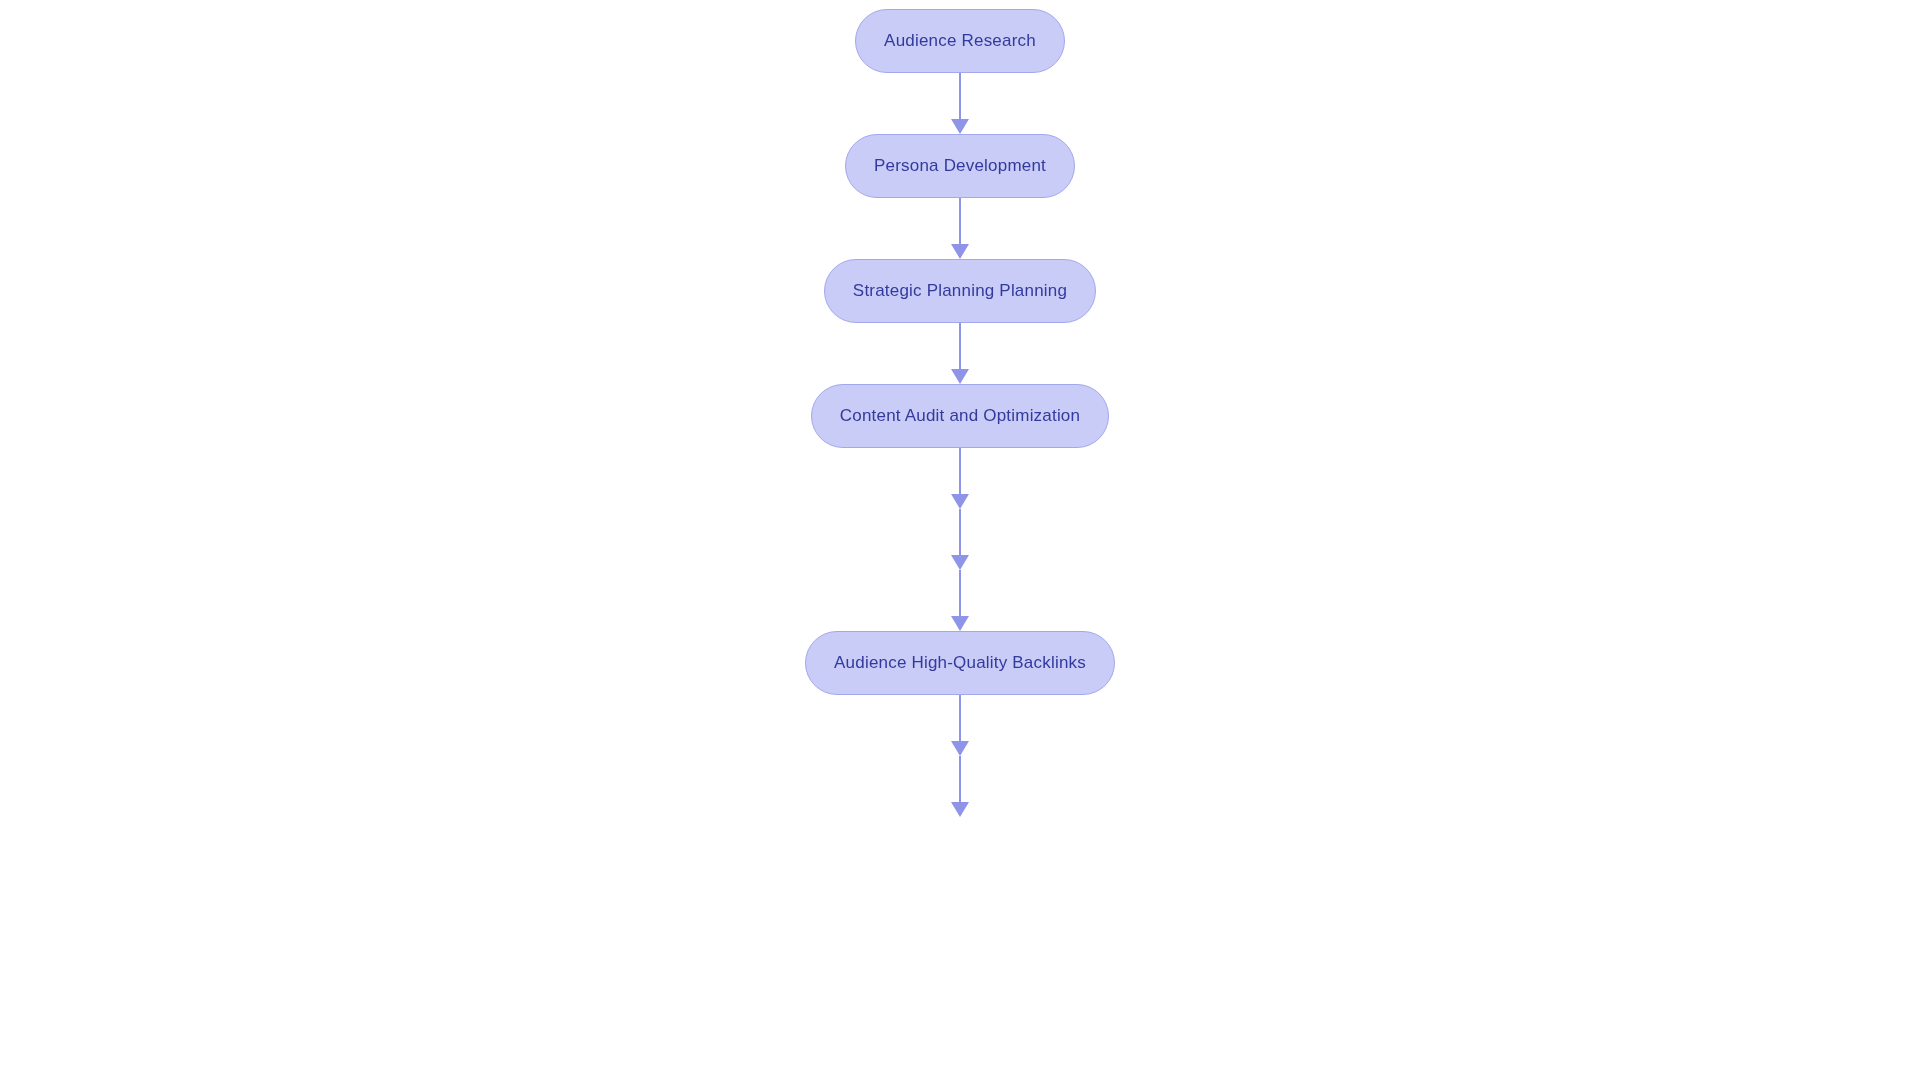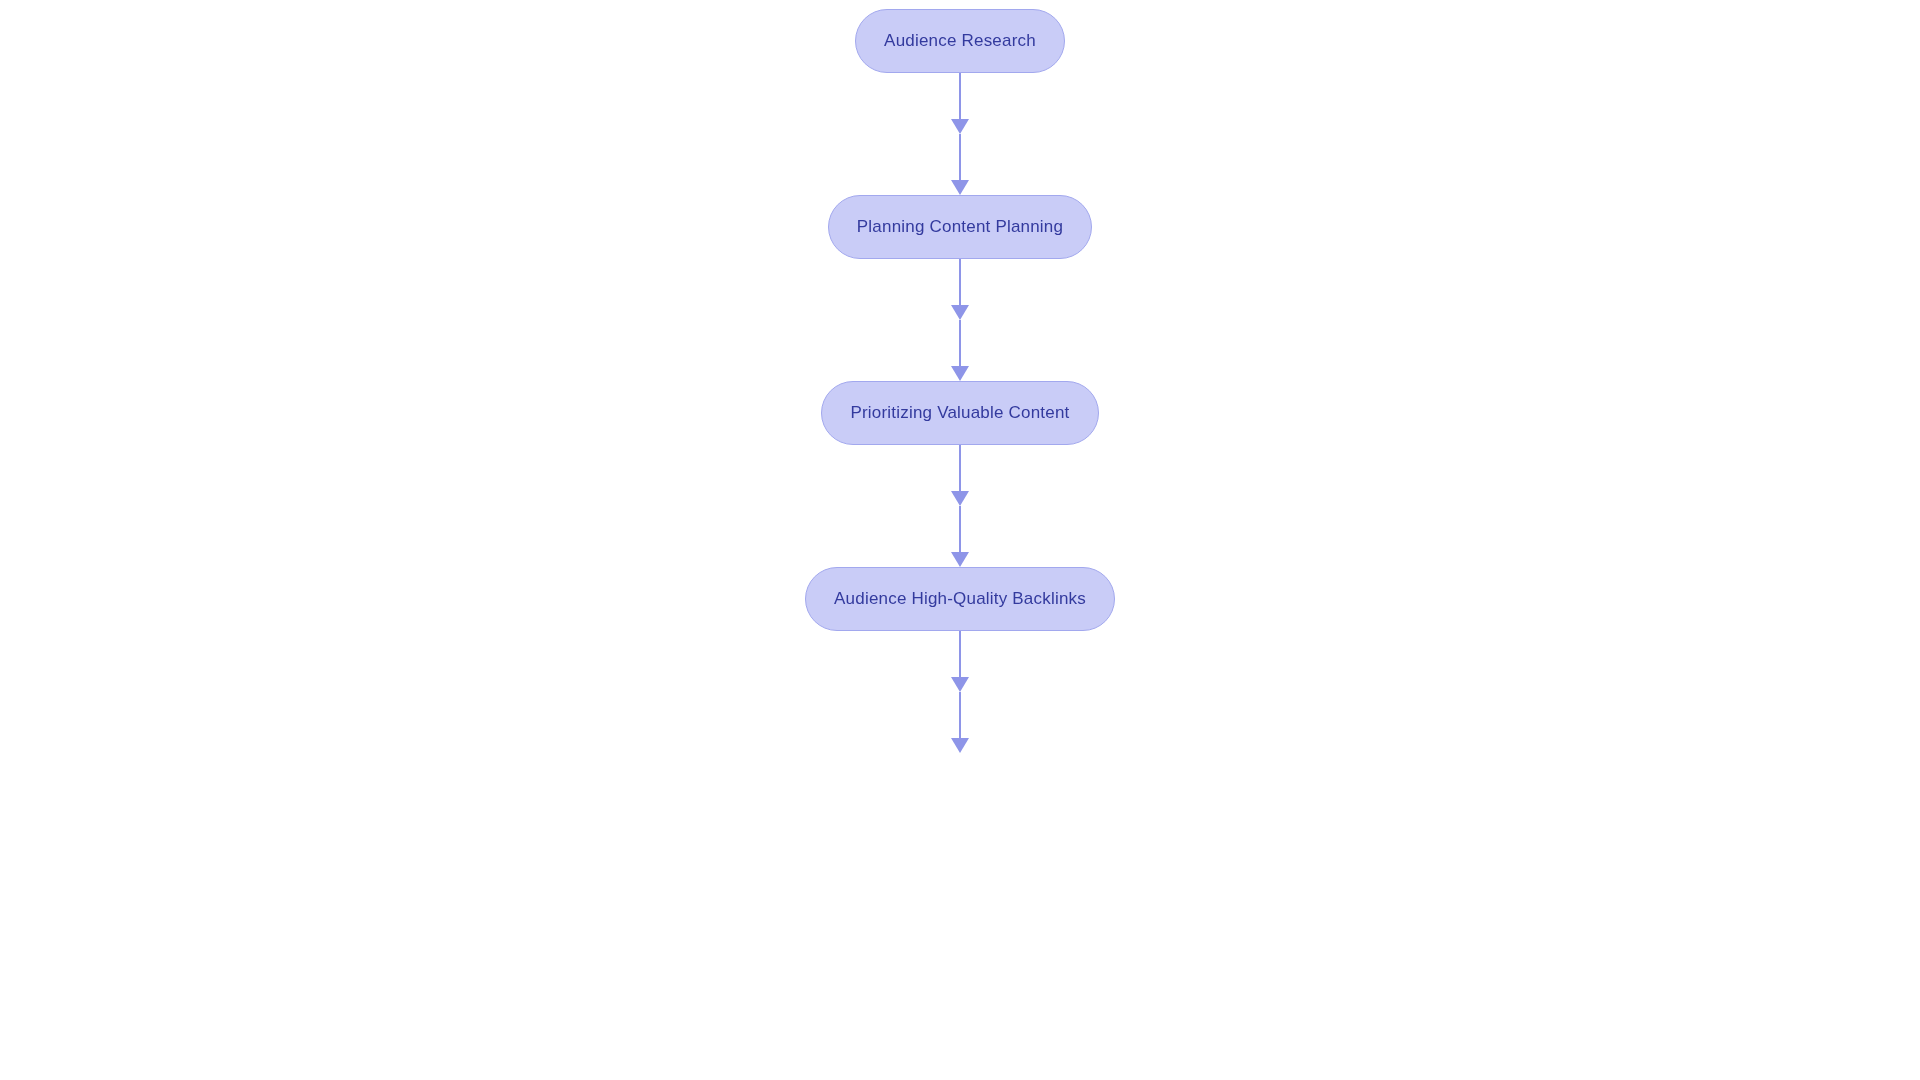--- a/index.html
+++ b/index.html
@@ -73,44 +73,47 @@
 
   <div class="flow-node">
     <span class="flow-node-label">Audience Research</span>
   </div>
 
   <div class="connector">
     <div class="line"></div>
     <div class="arrowhead"></div>
   </div>
 
+  <div class="flow-node">
+    <span class="flow-node-label">Persona Development</span>
+  </div>
 
   <div class="connector">
     <div class="line"></div>
     <div class="arrowhead"></div>
   </div>
 
   <div class="flow-node">
-    <span class="flow-node-label">Planning Content Planning</span>
+    <span class="flow-node-label">Strategic Planning Planning</span>
   </div>
 
   <div class="connector">
     <div class="line"></div>
     <div class="arrowhead"></div>
   </div>
 
+  <div class="flow-node">
+    <span class="flow-node-label">Content Audit and Optimization</span>
+  </div>
 
   <div class="connector">
     <div class="line"></div>
     <div class="arrowhead"></div>
   </div>
 
-  <div class="flow-node">
-    <span class="flow-node-label">Prioritizing Valuable Content</span>
-  </div>
 
   <div class="connector">
     <div class="line"></div>
     <div class="arrowhead"></div>
   </div>
 
 
   <div class="connector">
     <div class="line"></div>
     <div class="arrowhead"></div>

